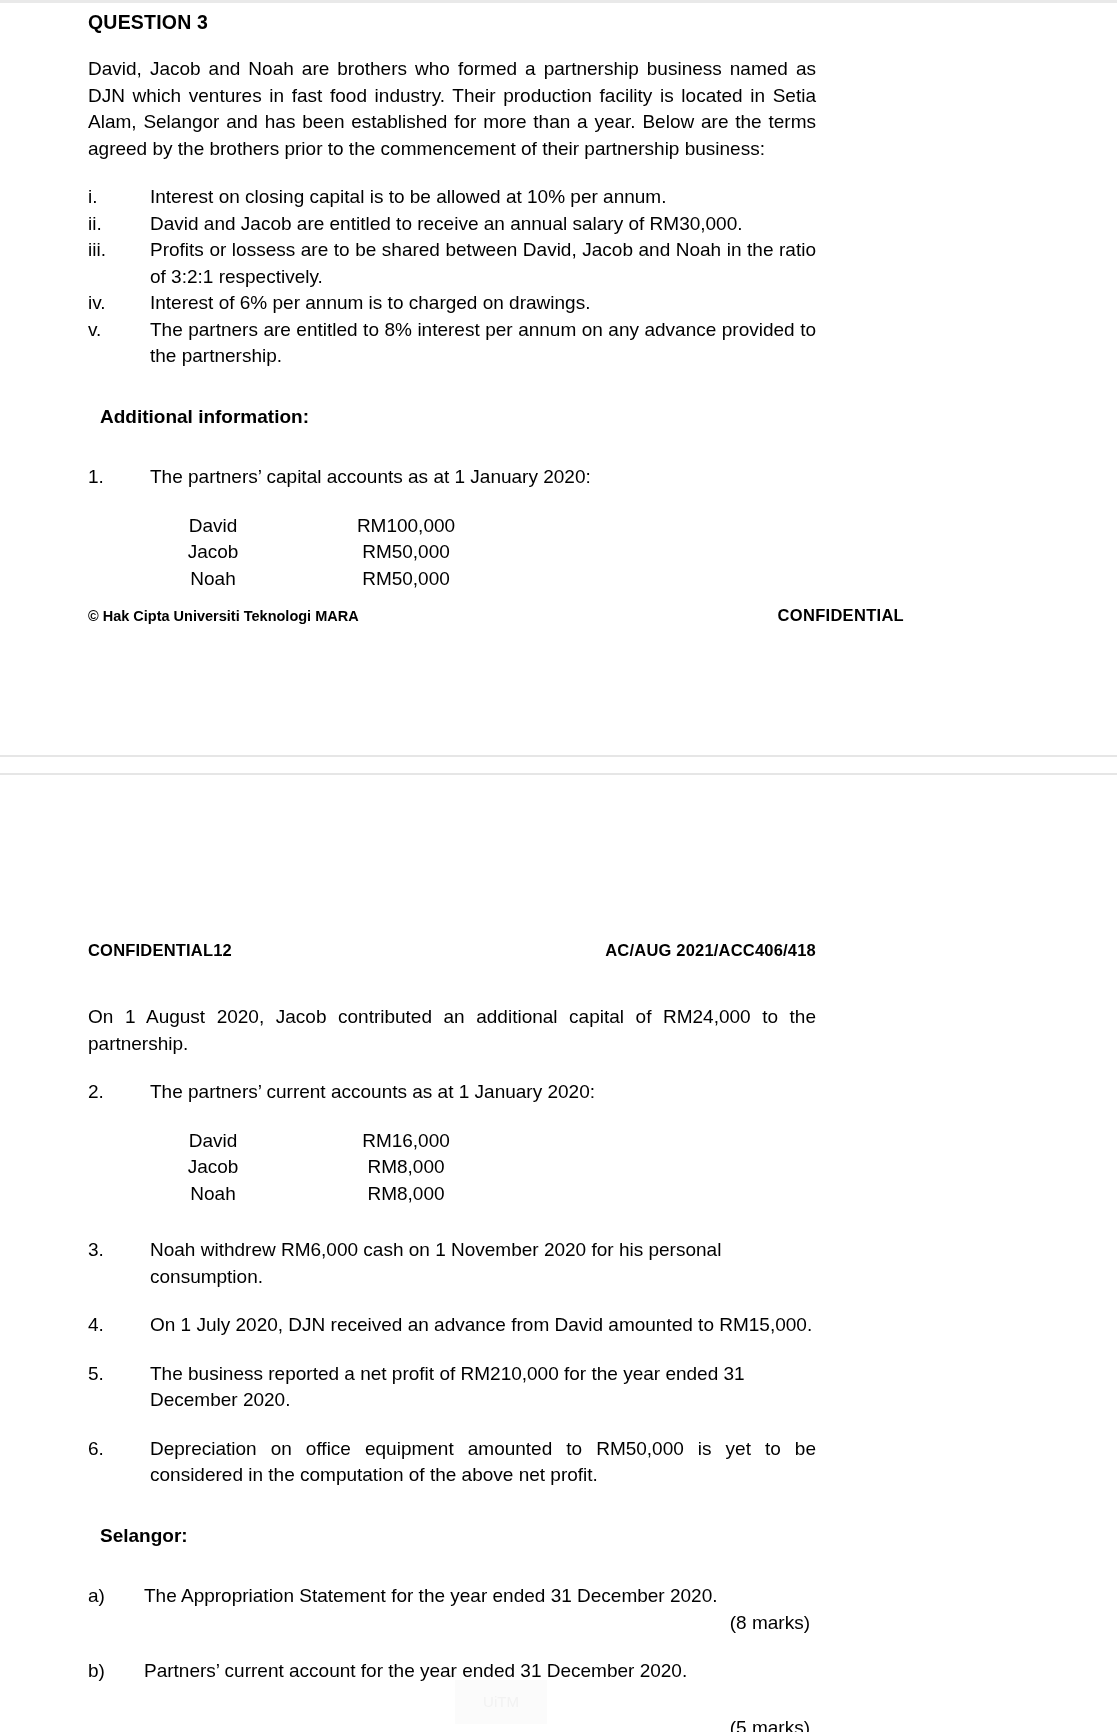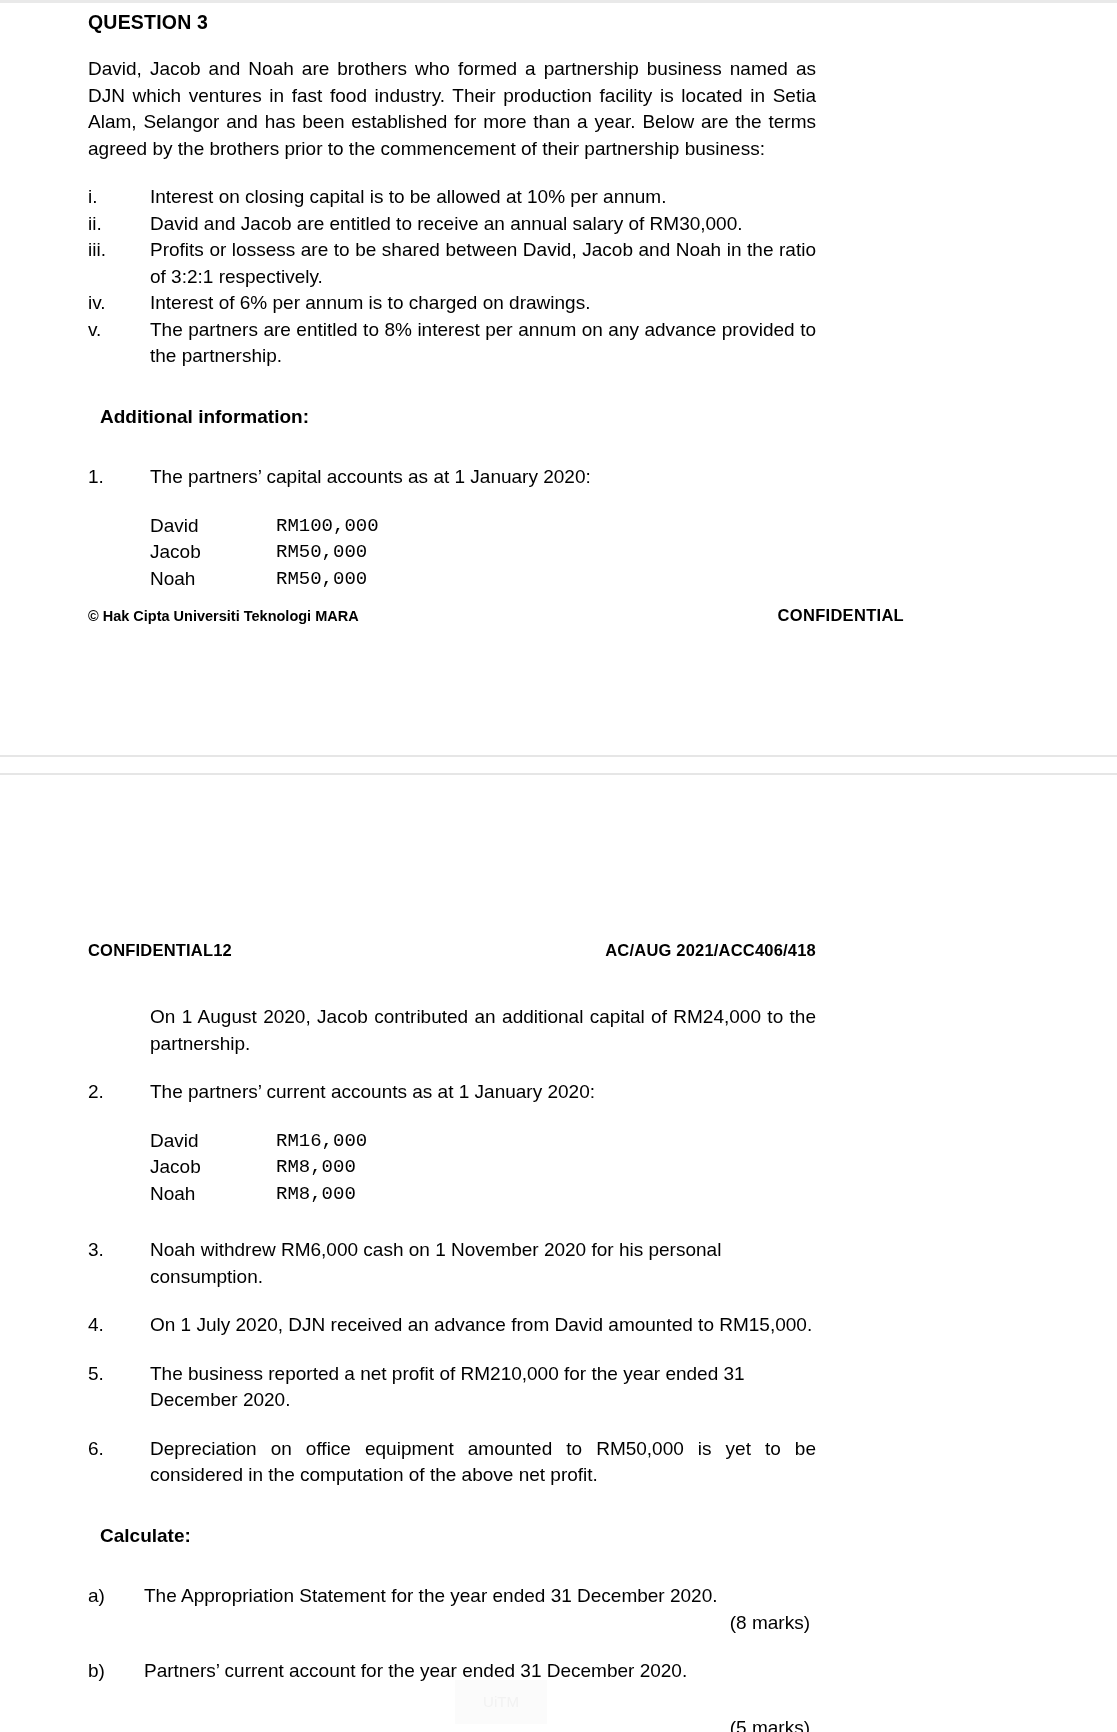--- a/index.html
+++ b/index.html
@@ -112,28 +112,28 @@
     text-align: justify;
   }
   .num-row .body.nojust { text-align: left; }
 
   
   .amount-table {
     margin-left: 62px;
     font-size: 19px;
     line-height: 26.5px;
     border-collapse: collapse;
+    text-align: center;
   }
   .amount-table td { padding: 0; }
   .amount-table td.name { width: 126px; }
-  .amount-table td.value { width: 260px; font-family: Liberation Mono, monospace; }
+  .amount-table td.value { width: 260px; }
 
   
   .indent-block {
-    margin-left: 62px;
     font-size: 19px;
     line-height: 26.5px;
     text-align: justify;
   }
 
   
   .page-footer {
     display: flex;
     justify-content: space-between;
     align-items: baseline;
@@ -349,21 +349,21 @@
 
     <div class="spacer-md"></div>
 
     <div class="num-row">
       <span class="marker">6.</span>
       <span class="body">Depreciation on office equipment amounted to RM50,000 is yet to be considered in the computation of the above net profit.</span>
     </div>
 
     <div class="spacer-md"></div>
 
-    <div class="subhead">Calculate:</div>
+    <div class="subhead">Selangor:</div>
 
     <div class="spacer-md"></div>
 
     <div class="req-row">
       <span class="marker">a)</span>
       <span class="body">The Appropriation Statement for the year ended 31 December 2020.</span>
     </div>
 
     <div class="marks">(8 marks)</div>
 

